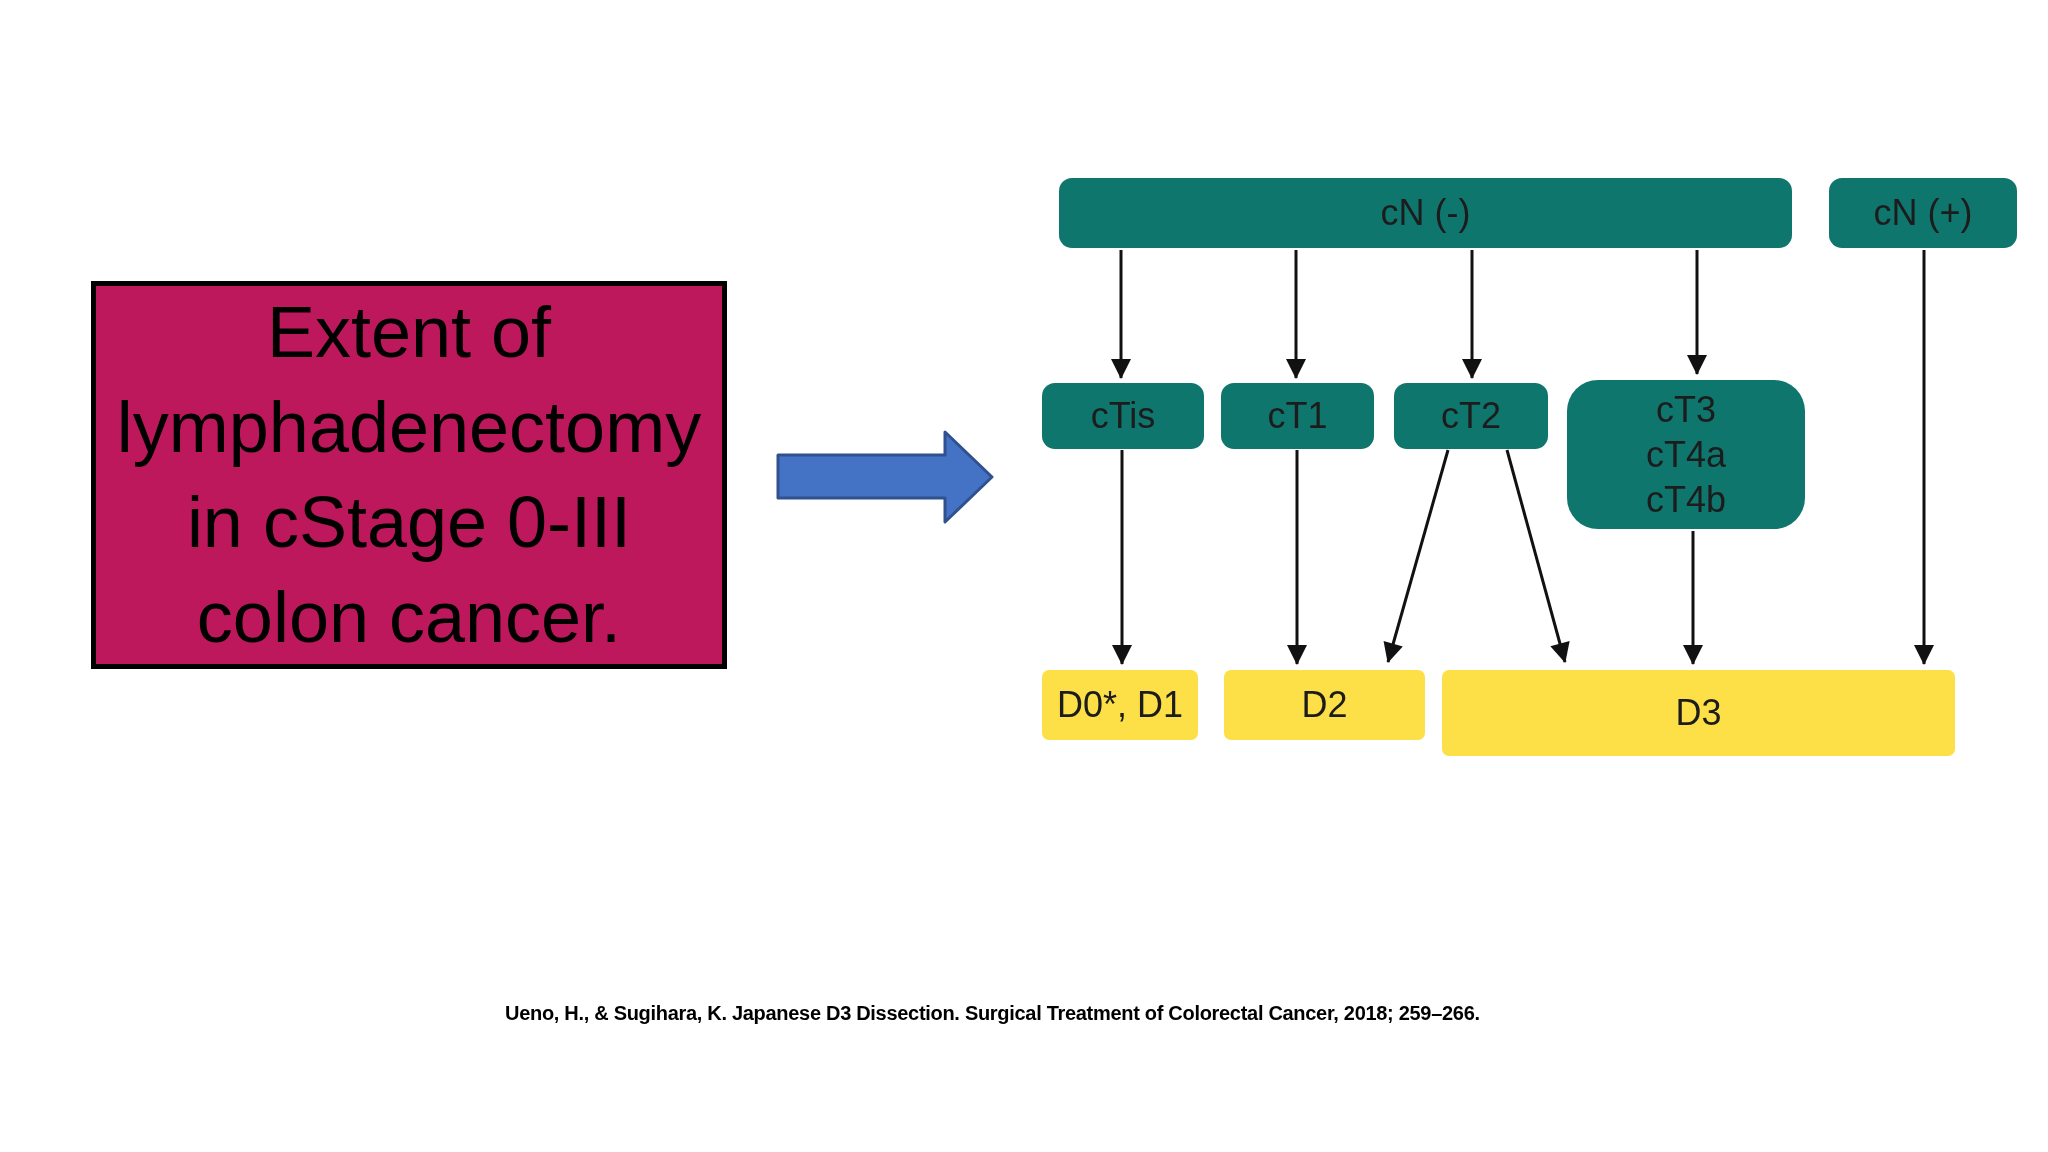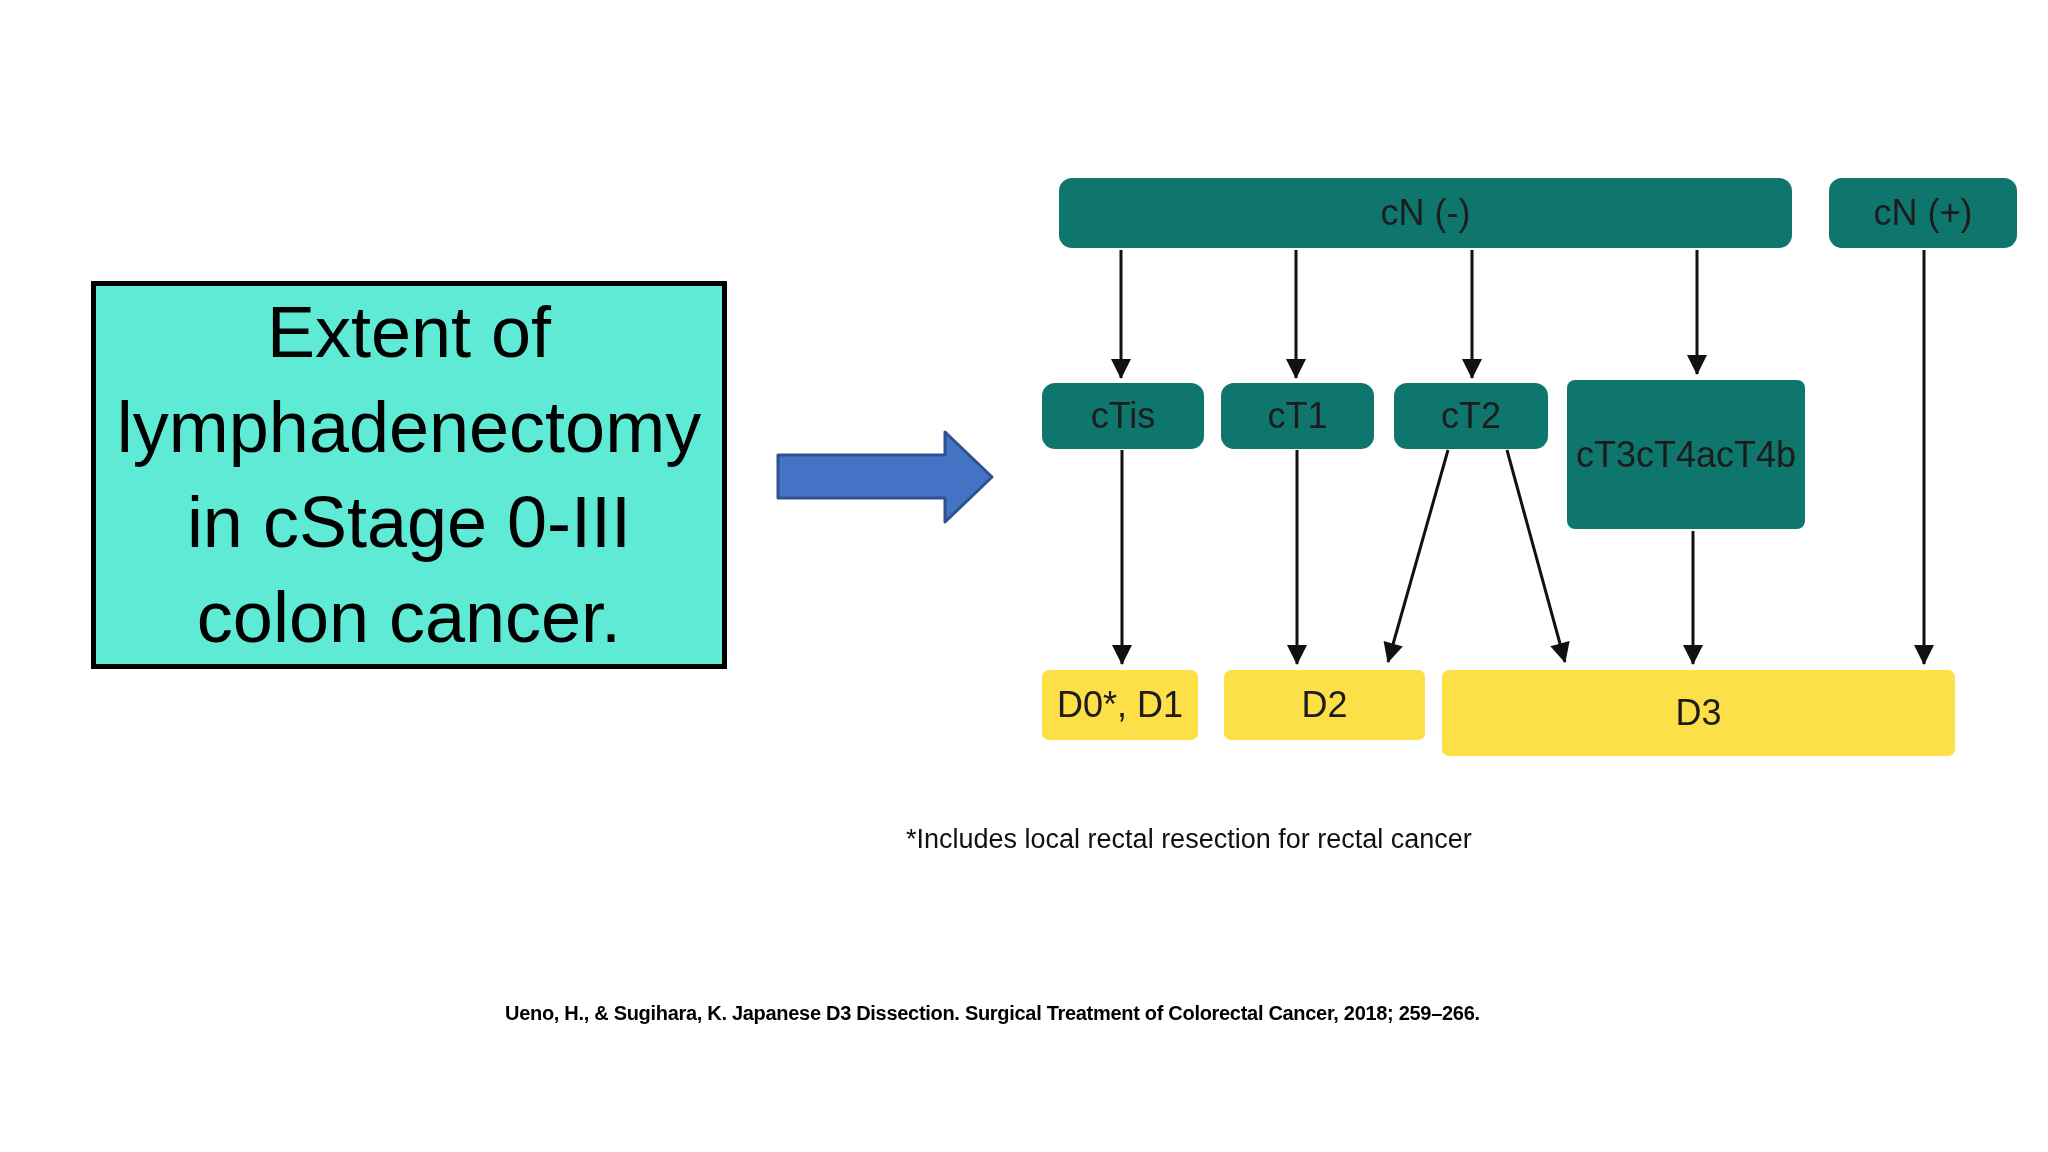--- a/index.html
+++ b/index.html
@@ -12,21 +12,21 @@
     background: #ffffff;
     overflow: hidden;
   }
 
   
   #title-box {
     position: absolute;
     left: 91px; top: 281px;
     width: 636px; height: 388px;
     box-sizing: border-box;
-    background: #5eead4;
+    background: #be185d;
     border: 5px solid #000000;
     display: flex;
     align-items: center;
     justify-content: center;
   }
   .title-inner { text-align: center; }
   .title-line {
     font-size: 72px;
     line-height: 95px;
     color: #000000;
@@ -62,21 +62,21 @@
   }
   .node.gray { background: #0f766e; }
   .node.pink { background: #fde047; border-radius: 7px; }
 
   #node-cn-neg { left: 1059px; top: 178px; width: 733px; height: 70px; }
   #node-cn-pos { left: 1829px; top: 178px; width: 188px; height: 70px; }
   #node-ctis   { left: 1042px; top: 383px; width: 162px; height: 66px; }
   #node-ct1    { left: 1221px; top: 383px; width: 153px; height: 66px; }
   #node-ct2    { left: 1394px; top: 383px; width: 154px; height: 66px; }
   #node-ct3    { left: 1567px; top: 380px; width: 238px; height: 149px;
-                 border-radius: 8px; flex-direction: row; }
+                 border-radius: 31px; flex-direction: column; }
   #node-ct3 .node-line { line-height: 45px; }
   #node-d0d1   { left: 1042px; top: 670px; width: 156px; height: 70px; }
   #node-d2     { left: 1224px; top: 670px; width: 201px; height: 70px; }
   #node-d3     { left: 1442px; top: 670px; width: 513px; height: 86px; }
 
   
   #footnote {
     position: absolute;
     left: 906px; top: 824px;
     font-size: 27px;
@@ -154,16 +154,15 @@
   <div class="node pink" id="node-d0d1">
     <span>D0*, D1</span>
   </div>
   <div class="node pink" id="node-d2">
     <span>D2</span>
   </div>
   <div class="node pink" id="node-d3">
     <span>D3</span>
   </div>
 
-  <div id="footnote">*Includes local rectal resection for rectal cancer</div>
   <div id="citation">Ueno, H., &amp; Sugihara, K. Japanese D3 Dissection. Surgical Treatment of Colorectal Cancer, 2018; 259–266.</div>
 
 </div>
 
 </body></html>

